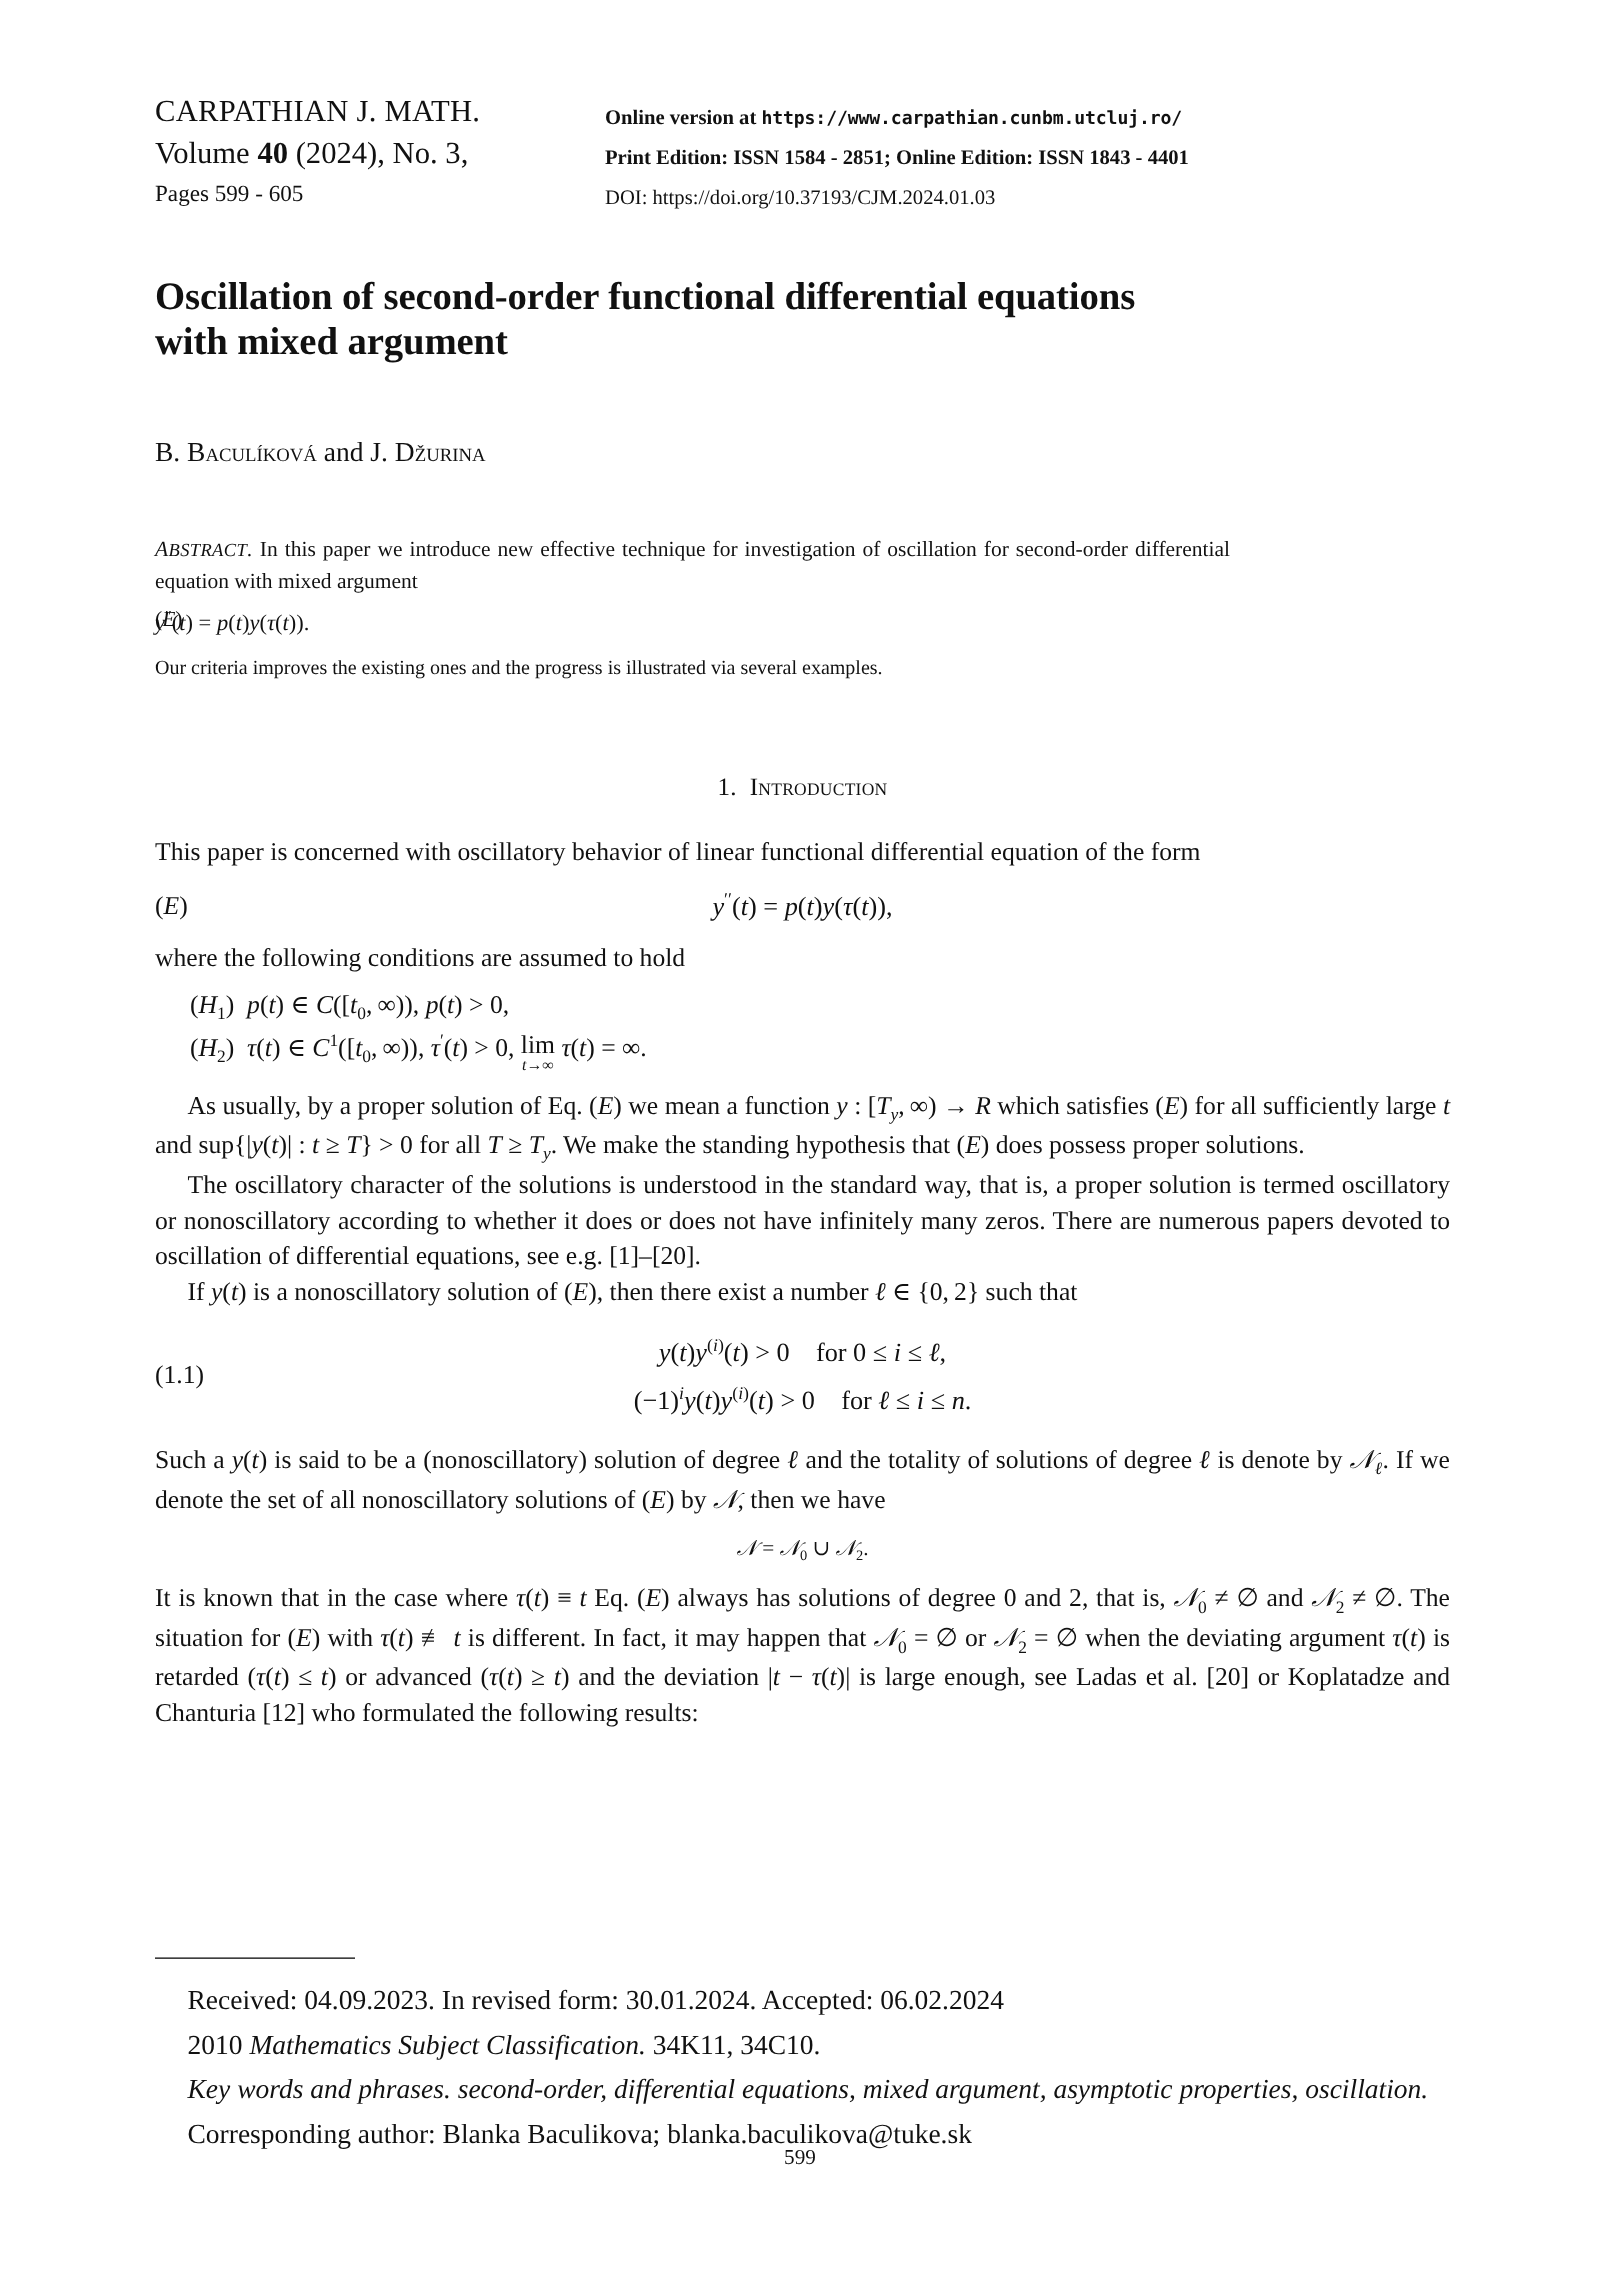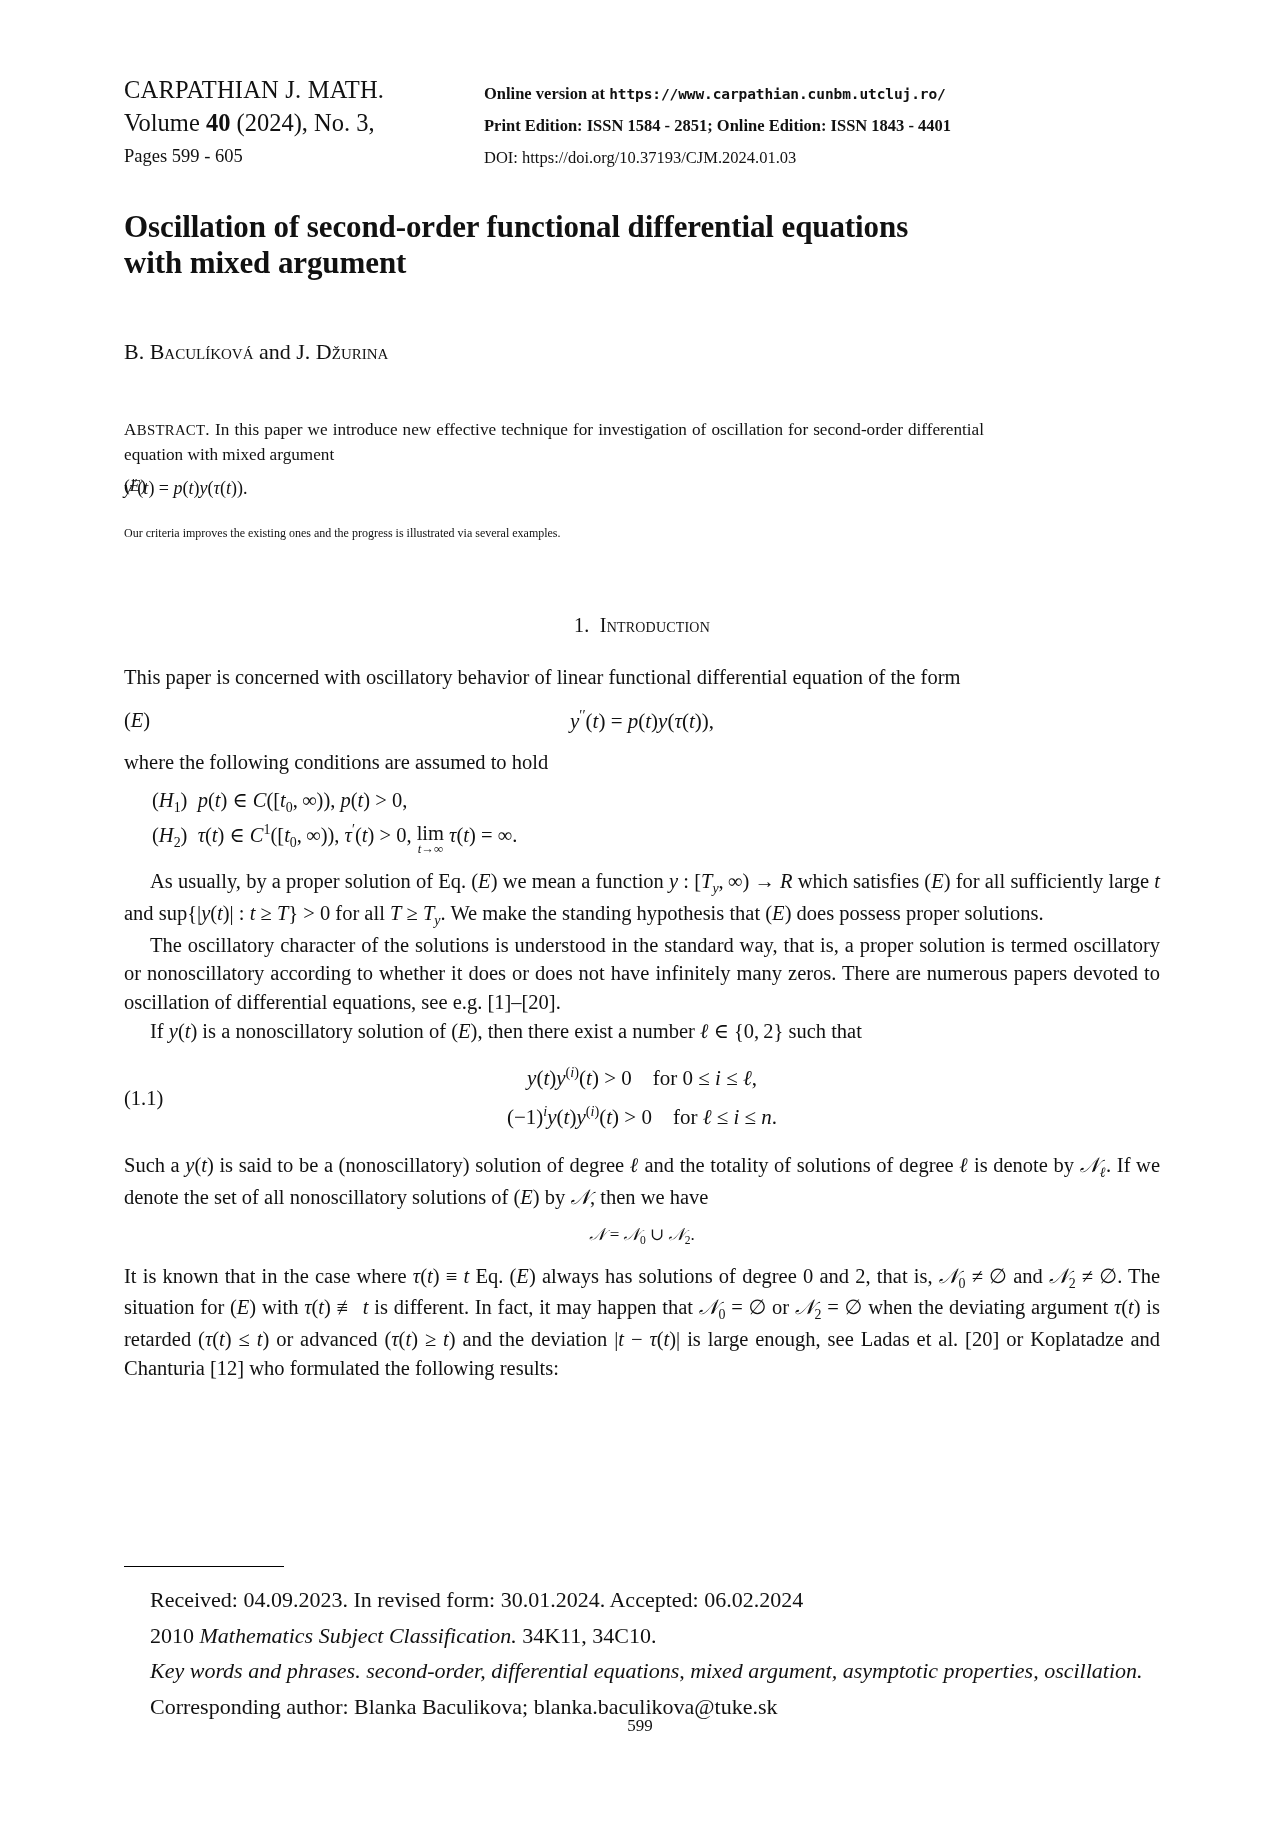--- a/index.html
+++ b/index.html
@@ -69,21 +69,21 @@
     letter-spacing: -0.1px;
   }
   .mh-doi {
     font-size: 16.5px;
     line-height: 1.95;
     white-space: nowrap;
   }
 
   
   .title {
-    margin-top: 34px;
+    margin-top: 44px;
     font-size: 31px;
     font-weight: 700;
     line-height: 1.18;
     letter-spacing: -0.1px;
     max-width: 830px;
   }
 
   
   .authors {
     margin-top: 56px;
@@ -96,42 +96,43 @@
   .abstract {
     margin-top: 52px;
     font-size: 17.2px;
     line-height: 1.42;
     text-align: justify;
     max-width: 860px;
   }
   .abstract-head {
     font-variant: small-caps;
     letter-spacing: 0.3px;
+    font-style: italic;
   }
   .abstract-eq-row {
     position: relative;
     margin-top: 9px;
     height: 30px;
   }
   .abstract-eq-tag {
     position: absolute;
     left: 0;
     top: 0;
     font-size: 17.2px;
   }
   .abstract-eq-body {
     position: absolute;
     left: 0;
     right: 0;
     top: 0;
     font-size: 18px;
   }
   .abstract-last {
-    margin-top: 19px;
-    font-size: 12px;
+    margin-top: 8px;
+    font-size: 16px;
     line-height: 1.42;
   }
 
   
   .section-head {
     margin-top: 72px;
     text-align: center;
     font-size: 20px;
     letter-spacing: 0.2px;
   }

